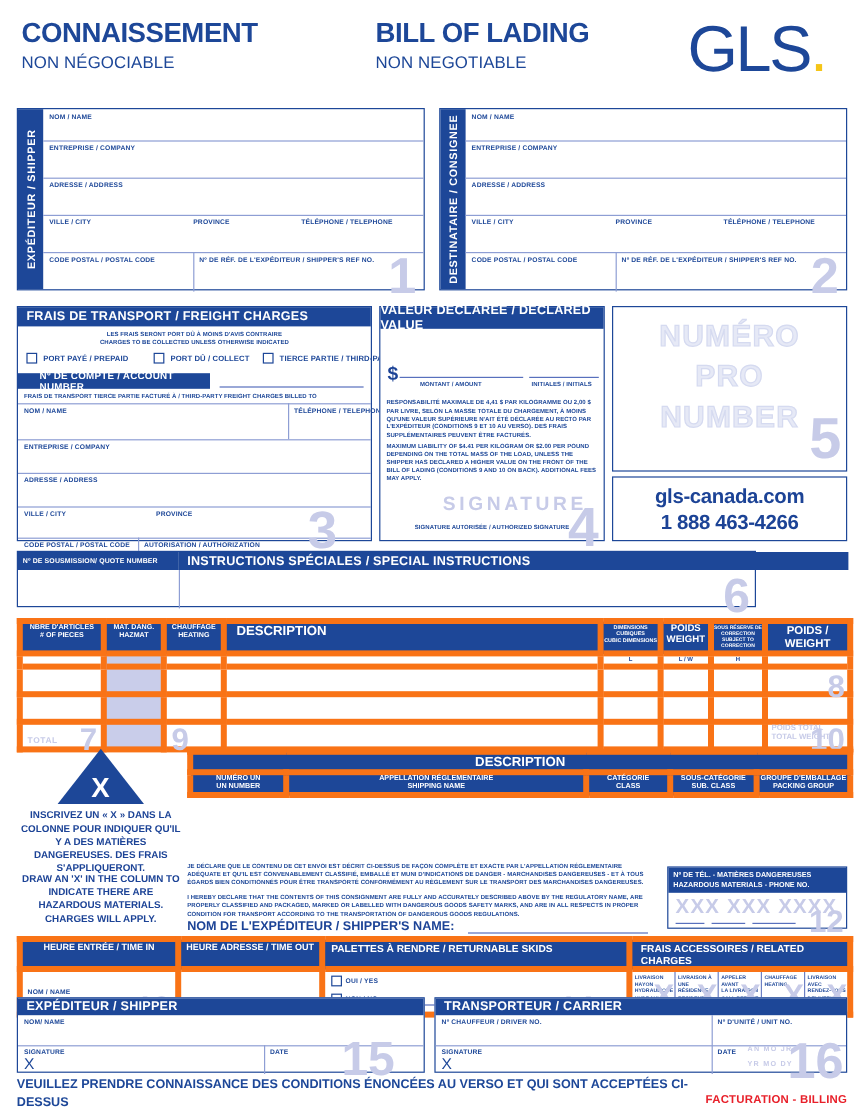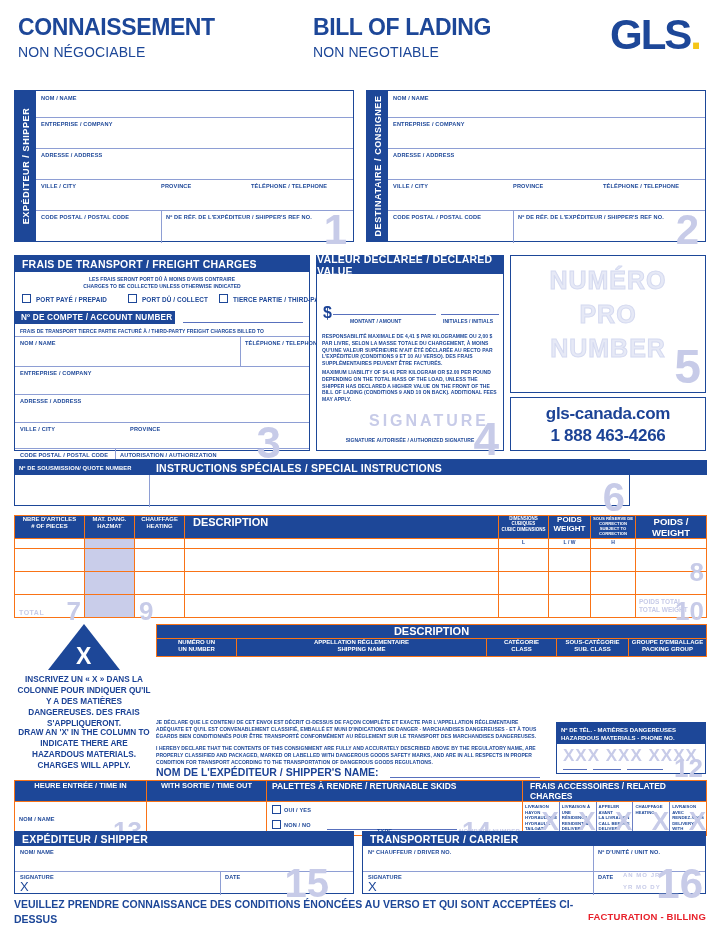--- a/index.html
+++ b/index.html
@@ -13,52 +13,52 @@
 
   
   :root { }
 
   
   .header { position: absolute; left: 0; top: 0; width: 720px; height: 82px; }
   .h-fr { position: absolute; left: 18px; top: 16px; }
   .h-en { position: absolute; left: 285px; top: 16px; margin-left: 28px; }
   .h-title { font-size: 23px; font-weight: bold; letter-spacing: -0.4px; color: #1d4798; line-height: 1.0; white-space: nowrap;}
   .h-sub { font-size: 14px; font-weight: normal; color: #1d4798; margin-top: 5px; letter-spacing: 0.1px;}
-  .gls { position: absolute; right: 20px; top: 14px; font-size: 42px; font-weight: bold; color: #1d4798; letter-spacing: -2px; line-height: 1; }
+  .gls { position: absolute; right: 32px; top: 14px; font-size: 54px; font-weight: normal; color: #1d4798; letter-spacing: -2px; line-height: 1; }
   .gls .dot { color: #f5c518; }
 
   
   .box { position: absolute; border: 1px solid #1d4798; background: #fff; }
   .lbl { font-size: 5.6px; font-weight: bold; letter-spacing: 0.15px; color: #1d4798; white-space: nowrap; }
   .lbl7 { font-size: 6.4px; font-weight: bold; letter-spacing: 0.1px; color: #1d4798; white-space: nowrap;}
   .ghost { position: absolute; color: #c7cbe8; font-weight: bold; line-height: 0.8; }
 
   
   .party-tab { position: absolute; top: 0; width: 21px; height: 100%; background: #1d4798; color:#fff;
      font-size: 9px; font-weight: bold; letter-spacing: 0.6px; }
   .party-tab span { display:block; position:absolute; left:50%; top:50%;
      transform: translate(-50%,-50%) rotate(-90deg); white-space: nowrap; }
   .cellline { position:absolute; left:0; width:100%; border-top:1px solid #8e9ed4; }
   .vline { position:absolute; top:0; height:100%; border-left:1px solid #8e9ed4; }
 
   
   .secbar { position: absolute; background: #1d4798; color: #fff; font-weight: bold; display:flex; align-items:center; }
   .secbar.t11 { font-size: 10.5px; letter-spacing: 0.2px; padding-left: 7px; }
-  .secbar.t9  { font-size: 8.2px; letter-spacing: 0.2px; padding-left: 6px; }
+  .secbar.t9  { font-size: 8.2px; letter-spacing: 0.2px; padding-left: 18px; }
   .secbar.ctr { justify-content:center; padding-left:0; }
 
   
   .cbx { position:absolute; width: 9px; height: 9px; border: 1px solid #1d4798; background:#fff; }
 
   
   .tiny { font-size: 5px; line-height: 1.35; color:#1d4798; font-weight:bold; letter-spacing: 0.05px; }
 
   
   table.grid { position:absolute; border-collapse: collapse; table-layout: fixed; }
-  table.grid td, table.grid th { border: 1px solid #f97316; padding:0; vertical-align: top; }
+  table.grid td, table.grid th { border: 5px solid #f97316; padding:0; vertical-align: top; }
   .hdcell { background:#1d4798; color:#fff; text-align:center; font-weight:bold; vertical-align:middle; }
   .hz { background:#c9cdea; }
 
   
   .tri { position:absolute; width:0; height:0; border-left: 36px solid transparent; border-right: 36px solid transparent;
          border-bottom: 46px solid #1d4798; }
   .tri-x { position:absolute; color:#fff; font-size: 23px; font-weight:bold; }
 
   .footnote { position:absolute; font-size: 10.5px; font-weight:bold; line-height:1.45; color:#1d4798; }
   .billing { position:absolute; font-size: 9.5px; font-weight:bold; color:#e8202a; letter-spacing:0.2px;}
@@ -404,21 +404,21 @@
     <table class="grid" style="left:0;top:0;width:692px;">
       <colgroup>
           <col style="width:132px">
           <col style="width:120px">
           <col style="width:256px">
           <col style="width:184px">
         </colgroup>
       <tbody>
           <tr style="height:13px;">
         <td class="hdcell" style="font-size:7.5px;">HEURE ENTRÉE / TIME IN</td>
-        <td class="hdcell" style="font-size:7.5px;">WITH SORTIE / TIME OUT</td>
+        <td class="hdcell" style="font-size:7.5px;">HEURE ADRESSE / TIME OUT</td>
         <td class="hdcell" style="text-align:left;padding-left:5px;font-size:8.5px;">PALETTES À RENDRE / RETURNABLE SKIDS</td>
         <td class="hdcell" style="text-align:left;padding-left:7px;font-size:8.5px;">FRAIS ACCESSOIRES / RELATED CHARGES</td>
       </tr>
       <tr style="height:33px;">
         <td style="position:relative;">
           <div class="lbl" style="position:absolute;left:4px;top:14px;">NOM / NAME</div>
           <div class="ghost" style="right:4px;bottom:-7px;font-size:26px;">13</div>
           <input style="position: absolute; left: 28px; top: 10px; width: 70px; height: 12px; border: 0px; background: transparent; outline: none; font-size: 9px; color: rgb(29, 71, 152);">
         </td>
         <td style="position:relative;">

